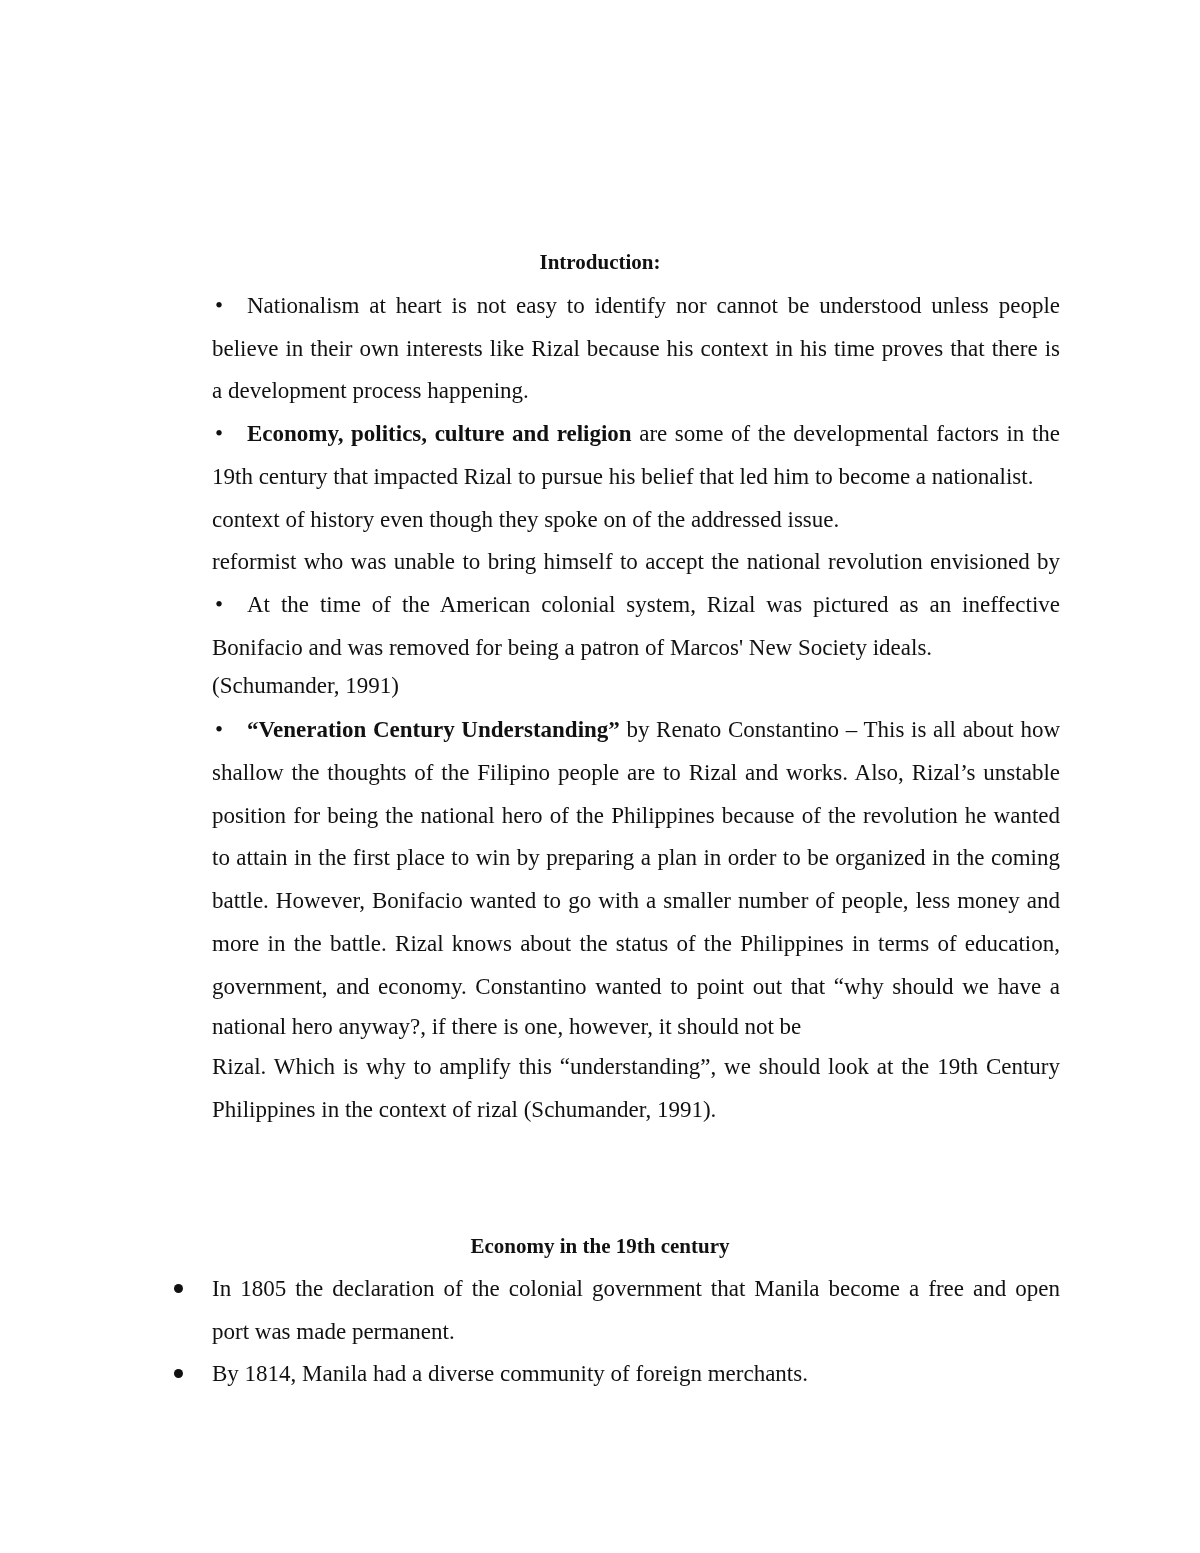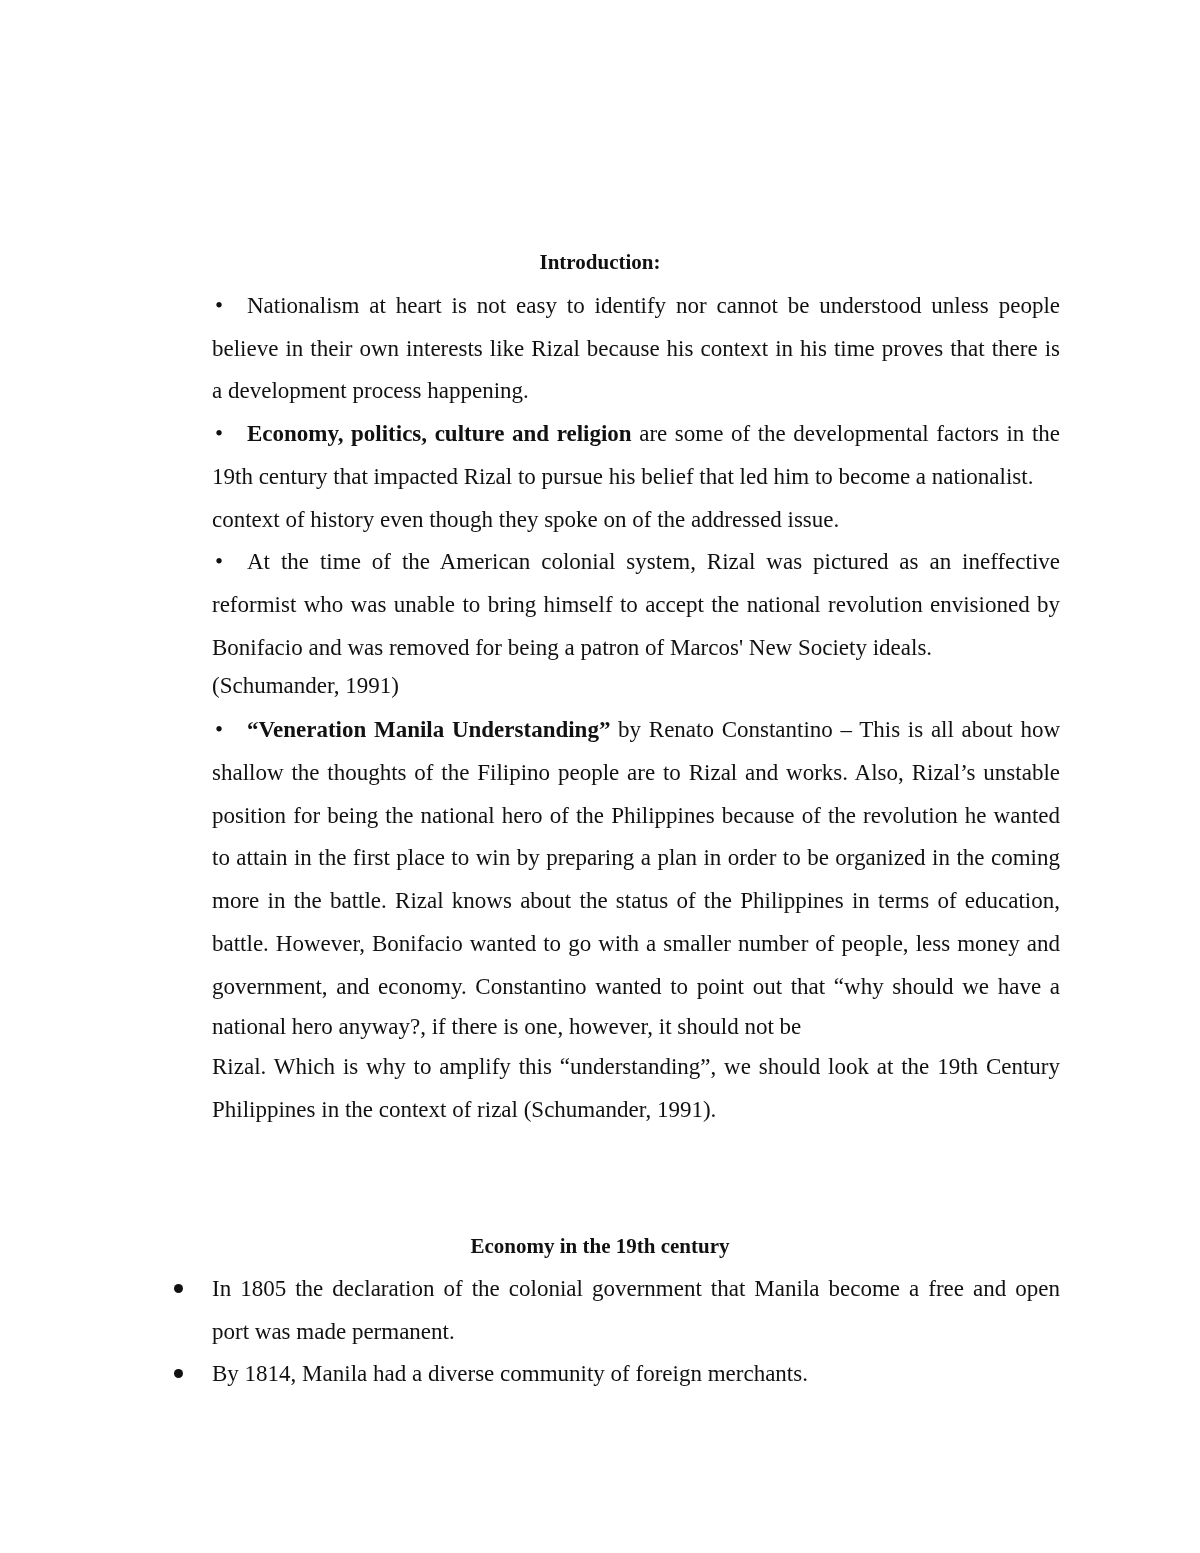--- a/index.html
+++ b/index.html
@@ -108,33 +108,33 @@
     <div class="para">
       <span class="line just"><span class="bullet"></span><b>Economy, politics, culture and religion</b><span> are some of the developmental factors in the</span></span>
       <span class="line">19th century that impacted Rizal to pursue his belief that led him to become a nationalist.</span>
     </div>
 
     <div class="para">
       <span class="line">context of history even though they spoke on of the addressed issue.</span>
     </div>
 
     <div class="para">
+      <span class="line just">reformist who was unable to bring himself to accept the national revolution envisioned by</span>
       <span class="line just"><span class="bullet"></span><span>At the time of the American colonial system, Rizal was pictured as an ineffective</span></span>
-      <span class="line just">reformist who was unable to bring himself to accept the national revolution envisioned by</span>
       <span class="line">Bonifacio and was removed for being a patron of Marcos' New Society ideals.</span>
       <span class="citation" style="line-height:34px; margin-bottom:6px;">(Schumander, 1991)</span>
     </div>
 
     <div class="para">
-      <span class="line just"><span class="bullet"></span><b>“Veneration Manila Understanding”</b><span> by Renato Constantino – This is all about how</span></span>
+      <span class="line just"><span class="bullet"></span><b>“Veneration Century Understanding”</b><span> by Renato Constantino – This is all about how</span></span>
       <span class="line just">shallow the thoughts of the Filipino people are to Rizal and works. Also, Rizal’s unstable</span>
       <span class="line just">position for being the national hero of the Philippines because of the revolution he wanted</span>
       <span class="line just">to attain in the first place to win by preparing a plan in order to be organized in the coming</span>
+      <span class="line just">battle. However, Bonifacio wanted to go with a smaller number of people, less money and</span>
       <span class="line just">more in the battle. Rizal knows about the status of the Philippines in terms of education,</span>
-      <span class="line just">battle. However, Bonifacio wanted to go with a smaller number of people, less money and</span>
       <span class="line just">government, and economy. Constantino wanted to point out that “why should we have a</span>
       <span class="line" style="line-height:38px;">national hero anyway?, if there is one, however, it should not be</span>
       <span class="line just">Rizal. Which is why to amplify this “understanding”, we should look at the 19th Century</span>
       <span class="line">Philippines in the context of rizal (Schumander, 1991).</span>
     </div>
   </div>
 
   <div class="heading" id="h-econ">Economy in the 19th century</div>
 
   <div class="section" id="econ-section">

